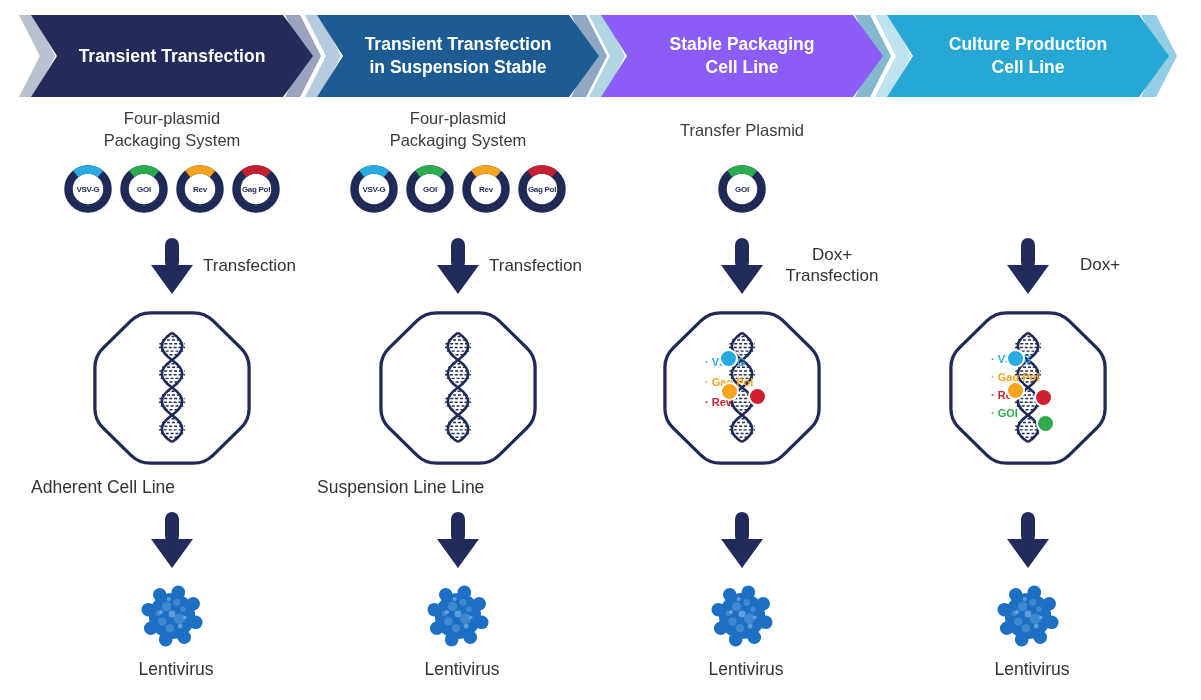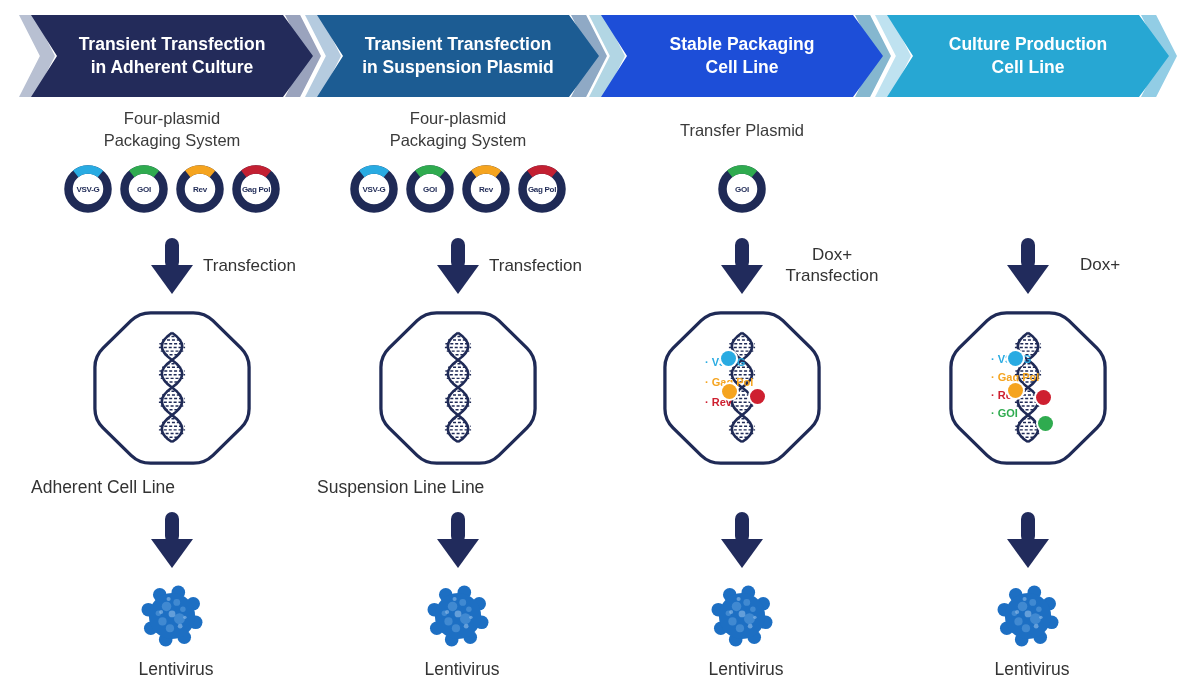--- a/index.html
+++ b/index.html
@@ -122,21 +122,20 @@
   </defs>
 </svg>
 
 <div class="canvas">
 
   <div class="col" style="left:31px">
     <div class="chev notch" style="background: rgb(184, 192, 210);"></div>
     <div class="chev tip" style="background: rgb(154, 163, 189);"></div>
     <div class="banner" style="background: rgb(35, 43, 90);">
       <span>Transient Transfection</span>
-      <span>in Adherent Culture</span>
     </div>
     <div class="subtitle">
       <span style="display:block">Four-plasmid</span>
       <span style="display:block">Packaging System</span>
     </div>
     <div class="rings">
       <div class="ring">
         <svg width="52" height="52" viewBox="0 0 52 52" style="color: rgb(41, 171, 226);">
             <use href="#sym-ring"></use>
           </svg>
@@ -178,21 +177,21 @@
         <use href="#sym-virus"></use>
       </svg>
     <div class="outlabel">Lentivirus</div>
   </div>
 
   <div class="col" style="left:317px">
     <div class="chev notch" style="background: rgb(181, 203, 223);"></div>
     <div class="chev tip" style="background: rgb(143, 169, 197);"></div>
     <div class="banner" style="background: rgb(28, 92, 147);">
       <span>Transient Transfection</span>
-      <span>in Suspension Plasmid</span>
+      <span>in Suspension Stable</span>
     </div>
     <div class="subtitle">
       <span style="display:block">Four-plasmid</span>
       <span style="display:block">Packaging System</span>
     </div>
     <div class="rings">
       <div class="ring">
         <svg width="52" height="52" viewBox="0 0 52 52" style="color: rgb(41, 171, 226);">
             <use href="#sym-ring"></use>
           </svg>
@@ -232,21 +231,21 @@
       </svg>
     <svg class="virus" width="68" height="68" viewBox="0 0 100 100">
         <use href="#sym-virus"></use>
       </svg>
     <div class="outlabel">Lentivirus</div>
   </div>
 
   <div class="col" style="left:601px">
     <div class="chev notch" style="background: rgb(178, 214, 228);"></div>
     <div class="chev tip" style="background: rgb(133, 183, 207);"></div>
-    <div class="banner" style="background: #1d4ed8;">
+    <div class="banner" style="background: #8b5cf6;">
       <span>Stable Packaging</span>
       <span>Cell Line</span>
     </div>
     <div class="subtitle single">
       <span style="display:block">Transfer Plasmid</span>
     </div>
     <div class="rings">
       <div class="ring">
         <svg width="52" height="52" viewBox="0 0 52 52" style="color: rgb(47, 171, 79);">
             <use href="#sym-ring"></use>

